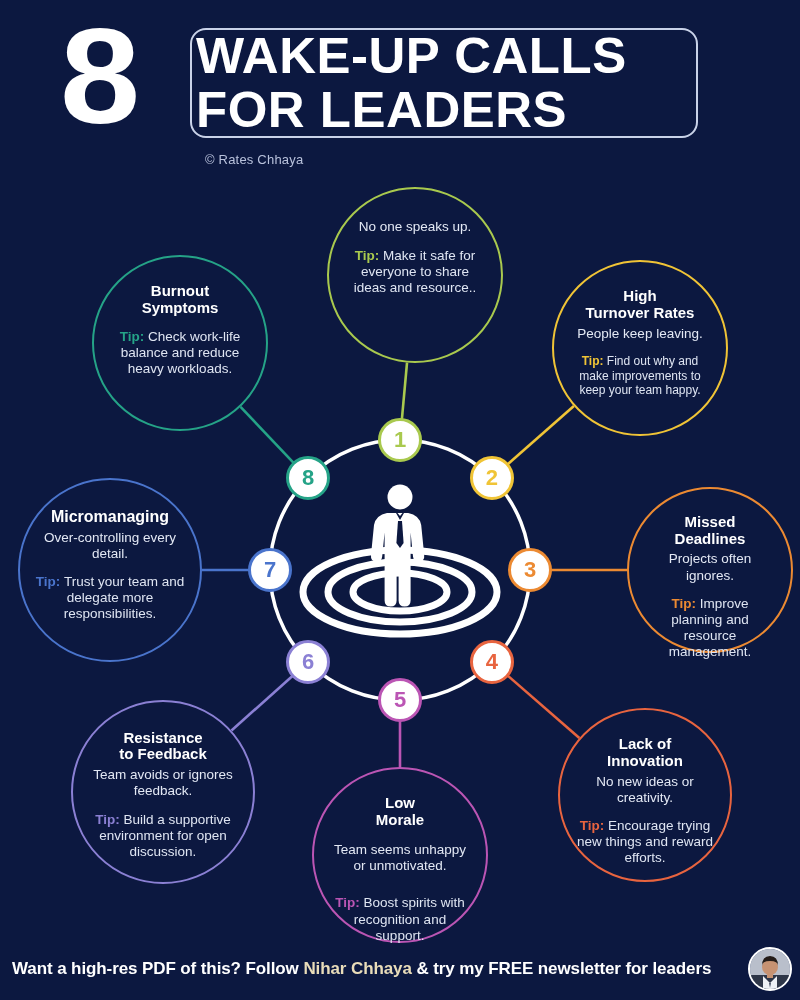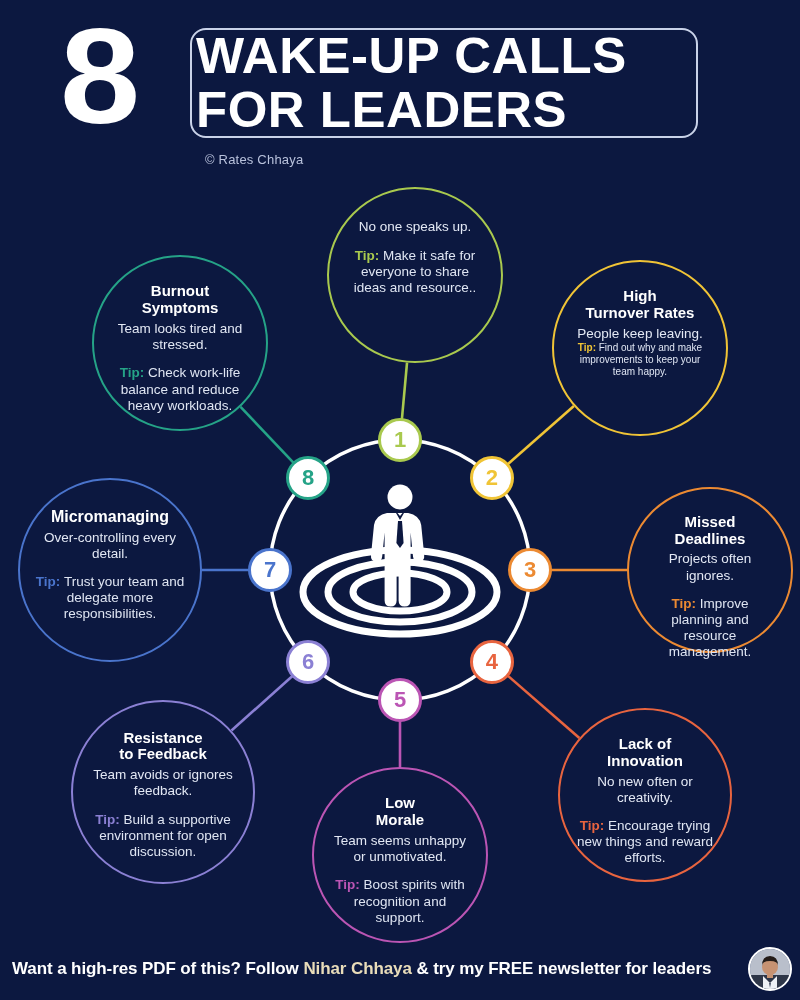--- a/index.html
+++ b/index.html
@@ -128,50 +128,49 @@
   </svg>
 
   <div id="bubbles">
       <div class="bubble" style="left: 327px; top: 187px; width: 176px; height: 176px; border-color: rgb(169, 201, 78); padding: 26.4px 18px 18px;">
         <div class="b-desc" style="font-size: 13.5px; margin-top: 4px;">No one speaks up.</div>
         <div class="b-tip" style="font-size: 13.5px; margin-top: 12px;"><span class="tipword" style="color: rgb(169, 201, 78);">Tip: </span><span>Make it safe for everyone to share ideas and resource..</span></div>
       </div>
       <div class="bubble" style="left: 552px; top: 260px; width: 176px; height: 176px; border-color: rgb(240, 196, 54); padding: 26.4px 16px 16px;">
         <div class="b-title" style="font-size: 15px;">High<br>Turnover Rates</div>
         <div class="b-desc" style="font-size: 13.5px; margin-top: 4px;">People keep leaving.</div>
-        <div class="b-tip" style="font-size: 10px; margin-top: 0;"><span class="tipword" style="color: rgb(240, 196, 54);">Tip: </span><span>Find out why and make improvements to keep your team happy.</span></div>
+        <div class="b-tip" style="font-size: 12px; margin-top: 12px;"><span class="tipword" style="color: rgb(240, 196, 54);">Tip: </span><span>Find out why and make improvements to keep your team happy.</span></div>
       </div>
       <div class="bubble" style="left: 627px; top: 487px; width: 166px; height: 166px; border-color: rgb(236, 138, 50); padding: 24.9px 16px 16px;">
         <div class="b-title" style="font-size: 15px;">Missed<br>Deadlines</div>
         <div class="b-desc" style="font-size: 13.5px; margin-top: 4px;">Projects often ignores.</div>
         <div class="b-tip" style="font-size: 13.5px; margin-top: 12px;"><span class="tipword" style="color: rgb(236, 138, 50);">Tip: </span><span> Improve planning and resource management.</span></div>
       </div>
       <div class="bubble" style="left: 558px; top: 708px; width: 174px; height: 174px; border-color: rgb(232, 100, 63); padding: 26.1px 16px 16px;">
         <div class="b-title" style="font-size: 15px;">Lack of<br>Innovation</div>
-        <div class="b-desc" style="font-size: 13.5px; margin-top: 4px;">No new often or creativity.</div>
+        <div class="b-desc" style="font-size: 13.5px; margin-top: 4px;">No new ideas or creativity.</div>
         <div class="b-tip" style="font-size: 13.5px; margin-top: 12px;"><span class="tipword" style="color: rgb(232, 100, 63);">Tip: </span><span>Encourage trying new things and reward efforts.</span></div>
       </div>
-      <div class="bubble" style="left: 312px; top: 767px; width: 176px; height: 176px; border-color: rgb(187, 85, 180); padding: 26.4px 16px 16px;">
+      <div class="bubble" style="left: 312px; top: 767px; width: 176px; height: 176px; border-color: rgb(187, 85, 180); padding: 26.4px 16px 16px; gap: 9px;">
         <div class="b-title" style="font-size: 15px;">Low<br>Morale</div>
         <div class="b-desc" style="font-size: 13.5px; margin-top: 4px;">Team seems unhappy or unmotivated.</div>
         <div class="b-tip" style="font-size: 13.5px; margin-top: 12px;"><span class="tipword" style="color: rgb(187, 85, 180);">Tip: </span><span>Boost spirits with recognition and support.</span></div>
       </div>
       <div class="bubble" style="left: 71px; top: 700px; width: 184px; height: 184px; border-color: rgb(139, 128, 212); padding: 27.6px 16px 16px;">
         <div class="b-title" style="font-size: 15px;">Resistance<br>to Feedback</div>
         <div class="b-desc" style="font-size: 13.5px; margin-top: 4px;">Team avoids or ignores feedback.</div>
         <div class="b-tip" style="font-size: 13.5px; margin-top: 12px;"><span class="tipword" style="color: rgb(139, 128, 212);">Tip: </span><span>Build a supportive environment for open discussion.</span></div>
       </div>
       <div class="bubble" style="left: 18px; top: 478px; width: 184px; height: 184px; border-color: rgb(74, 116, 204); padding: 27.6px 14px 14px; text-align: center;">
         <div class="b-title" style="font-size: 16px;">Micromanaging</div>
         <div class="b-desc" style="font-size: 13.5px; margin-top: 4px;">Over-controlling every detail.</div>
         <div class="b-tip" style="font-size: 13.5px; margin-top: 12px;"><span class="tipword" style="color: rgb(74, 116, 204);">Tip: </span><span>Trust your team and delegate more responsibilities.</span></div>
       </div>
       <div class="bubble" style="left: 92px; top: 255px; width: 176px; height: 176px; border-color: rgb(37, 163, 135); padding: 26.4px 16px 16px;">
         <div class="b-title" style="font-size: 15px;">Burnout<br>Symptoms</div>
-        <div class="b-desc" style="font-size: 13.5px; margin-top: 4px;">Team looks tired and stressed.</div>
         <div class="b-tip" style="font-size: 13.5px; margin-top: 12px;"><span class="tipword" style="color: rgb(37, 163, 135);">Tip: </span><span>Check work-life balance and reduce heavy workloads.</span></div>
       </div>
     </div>
 
   <div id="badges">
       <div class="badge" style="left: 378px; top: 418px; border-color: rgb(169, 201, 78); color: rgb(169, 201, 78);">1</div>
       <div class="badge" style="left: 469.924px; top: 456.076px; border-color: rgb(240, 196, 54); color: rgb(240, 196, 54);">2</div>
       <div class="badge" style="left: 508px; top: 548px; border-color: rgb(236, 138, 50); color: rgb(236, 138, 50);">3</div>
       <div class="badge" style="left: 469.924px; top: 639.924px; border-color: rgb(232, 100, 63); color: rgb(232, 100, 63);">4</div>
       <div class="badge" style="left: 378px; top: 678px; border-color: rgb(187, 85, 180); color: rgb(187, 85, 180);">5</div>

